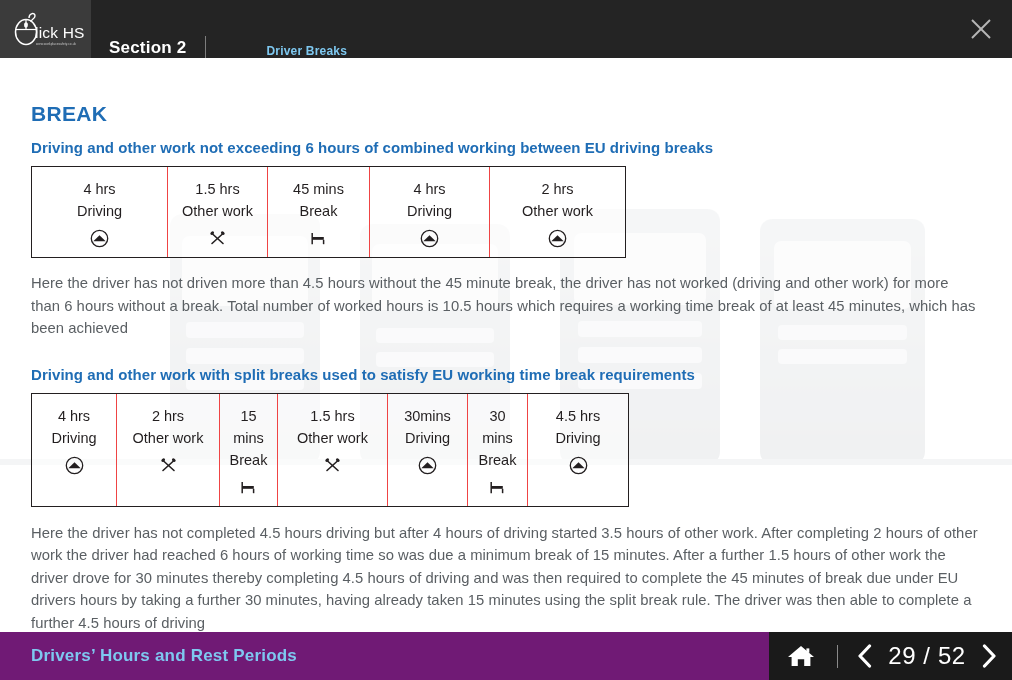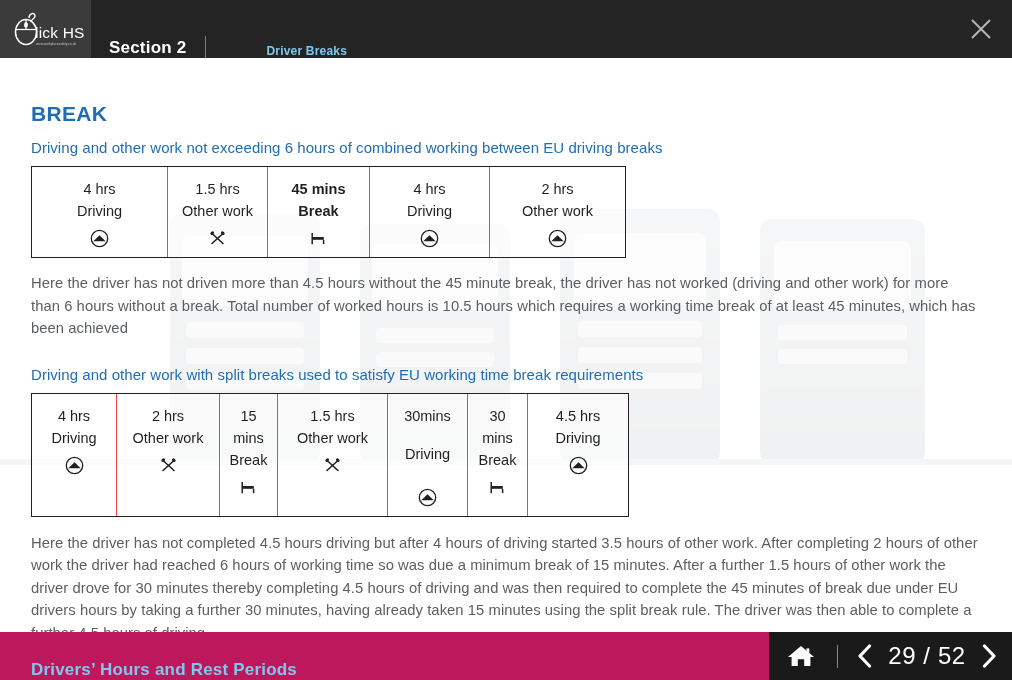--- a/index.html
+++ b/index.html
@@ -108,21 +108,21 @@
   h1.break-heading {
     color: #1f6db5;
     font-size: 21px;
     font-weight: bold;
     letter-spacing: 0.3px;
     margin-bottom: 13px;
   }
   h2.sub-heading {
     color: #1f6db5;
     font-size: 15px;
-    font-weight: normal;
+    font-weight: bold;
     letter-spacing: 0.05px;
     margin-bottom: 10px;
   }
 
   
   .block-table {
     display: flex;
     border: 1px solid #231f20;
     background: rgba(255,255,255,0.55);
     width: max-content;
@@ -151,51 +151,51 @@
     justify-content: center;
   }
   .cell-icon svg { display: block; }
 
   .table1 { margin-bottom: 14px; }
   .table2 { margin-bottom: 15px; }
 
   
   .t1c0 { width: 136px; }
   .t1c1 { width: 100px; }
-  .t1c2 { width: 102px; font-weight: bold; }
+  .t1c2 { width: 102px; }
   .t1c3 { width: 120px; }
   .t1c4 { width: 135px; }
 
   
   .t2c0 { width: 85px; }
   .t2c1 { width: 103px; }
   .t2c2 { width: 58px; }
   .t2c3 { width: 110px; }
-  .t2c4 { width: 80px; gap: 16px; }
+  .t2c4 { width: 80px; }
   .t2c5 { width: 60px; }
   .t2c6 { width: 100px; }
 
   .body-para {
     color: #5a5f63;
     font-size: 14.8px;
     line-height: 1.52;
     max-width: 950px;
     letter-spacing: 0.05px;
   }
   .para1 { margin-bottom: 26px; }
 
   
   .footer {
     position: absolute;
     left: 0; top: 632px;
     width: 1012px;
     height: 48px;
-    background: #be185d;
-    display: flex;
-    align-items: flex-end;
+    background: #701a75;
+    display: flex;
+    align-items: center;
   }
   .footer-title {
     color: #7ec8f0;
     font-size: 17px;
     font-weight: bold;
     padding-left: 31px;
     letter-spacing: 0.2px;
     flex: 1 1 auto;
   }
   .footer-nav {

